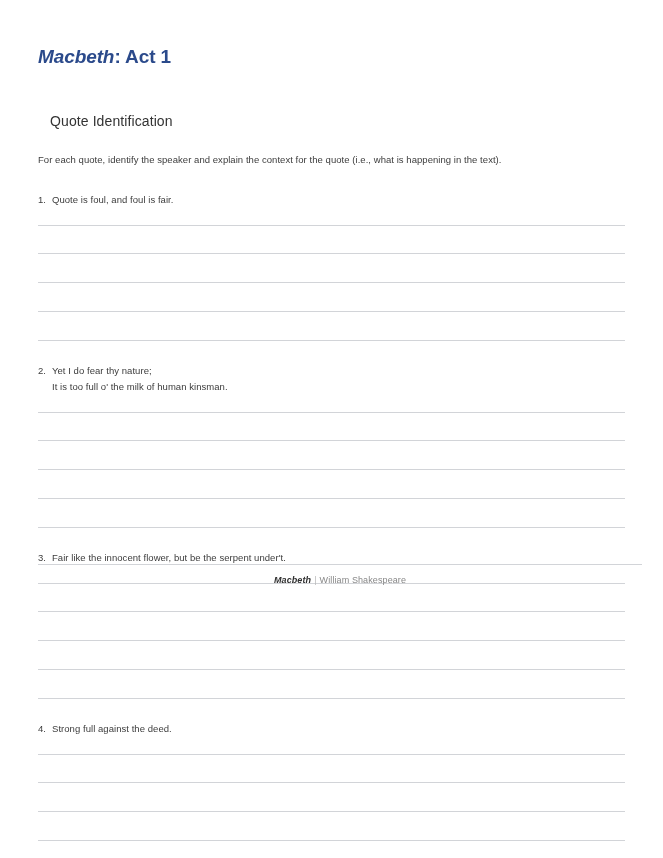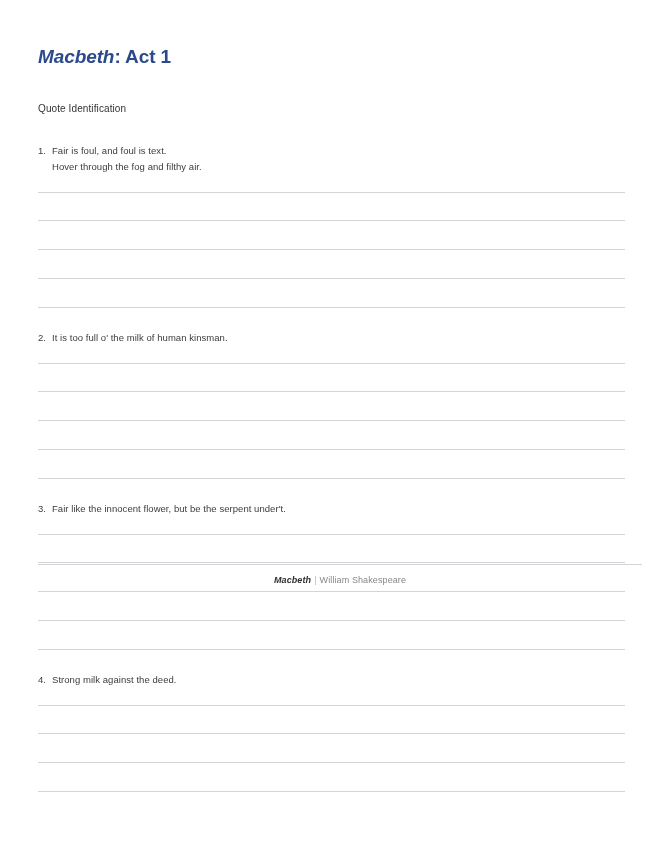--- a/index.html
+++ b/index.html
@@ -35,23 +35,23 @@
   }
   .doc-title .work {
     font-style: italic;
   }
   .doc-title .rest {
     font-style: normal;
   }
 
   
   .section-heading {
-    margin: 0;
+    margin: 12px;
     padding-top: 30px;
-    font-size: 10px;
+    font-size: 14px;
     line-height: 18px;
     font-weight: normal;
     color: #333333;
     letter-spacing: 0.1px;
   }
   .instructions {
     margin: 0;
     padding-top: 11px;
     font-size: 9.5px;
     line-height: 14px;
@@ -136,41 +136,42 @@
 <body>
 
 <div class="page">
 
   <h1 class="doc-title">
     <span class="work">Macbeth</span><span class="rest">: Act 1</span>
   </h1>
 
   <h2 class="section-heading">Quote Identification</h2>
 
+  <p class="instructions">For each quote, identify the speaker and explain the context for the quote (i.e., what is happening in the text).</p>
 
   <div id="questions-container">
       <div class="question-block first">
         <div class="quote">
           <div class="quote-number">1.</div>
           <div class="quote-lines">
-            <div class="quote-line">Fair is foul, and foul is text.</div>
-            <div class="quote-line">Hover through the fog and filthy air.</div>
+            <div class="quote-line">Quote is foul, and foul is fair.</div>
           </div>
         </div>
         <div class="answer-lines">
           <div class="answer-line"></div>
           <div class="answer-line"></div>
           <div class="answer-line"></div>
           <div class="answer-line"></div>
         </div>
       </div>
       <div class="question-block">
         <div class="quote">
           <div class="quote-number">2.</div>
           <div class="quote-lines">
+            <div class="quote-line">Yet I do fear thy nature;</div>
             <div class="quote-line">It is too full o' the milk of human kinsman.</div>
           </div>
         </div>
         <div class="answer-lines">
           <div class="answer-line"></div>
           <div class="answer-line"></div>
           <div class="answer-line"></div>
           <div class="answer-line"></div>
         </div>
       </div>
@@ -185,21 +186,21 @@
           <div class="answer-line"></div>
           <div class="answer-line"></div>
           <div class="answer-line"></div>
           <div class="answer-line"></div>
         </div>
       </div>
       <div class="question-block">
         <div class="quote">
           <div class="quote-number">4.</div>
           <div class="quote-lines">
-            <div class="quote-line">Strong milk against the deed.</div>
+            <div class="quote-line">Strong full against the deed.</div>
           </div>
         </div>
         <div class="answer-lines">
           <div class="answer-line"></div>
           <div class="answer-line"></div>
           <div class="answer-line"></div>
         </div>
       </div>
     </div>
 

